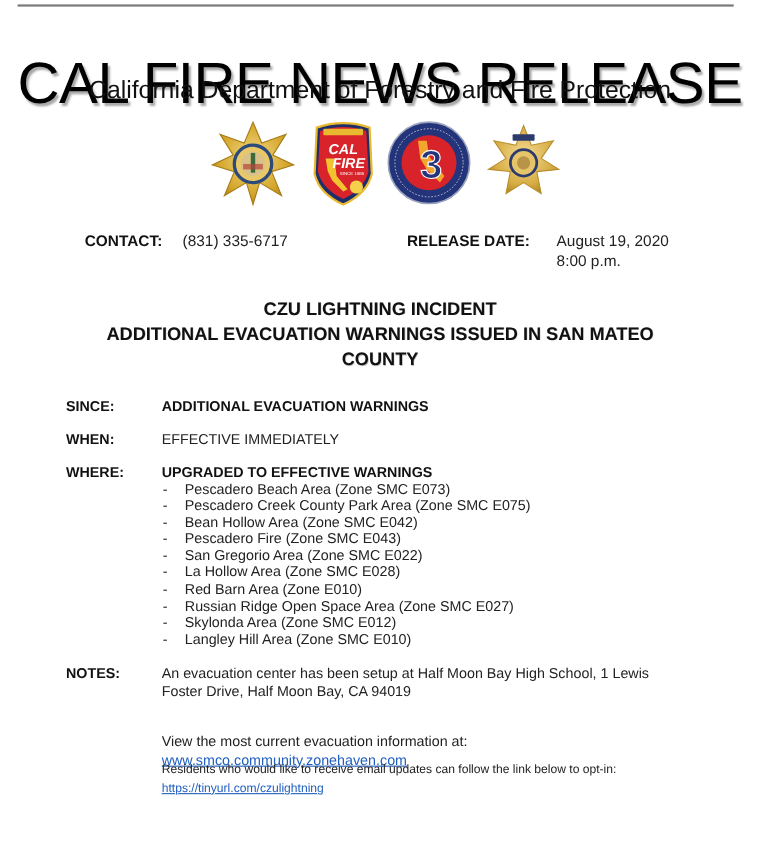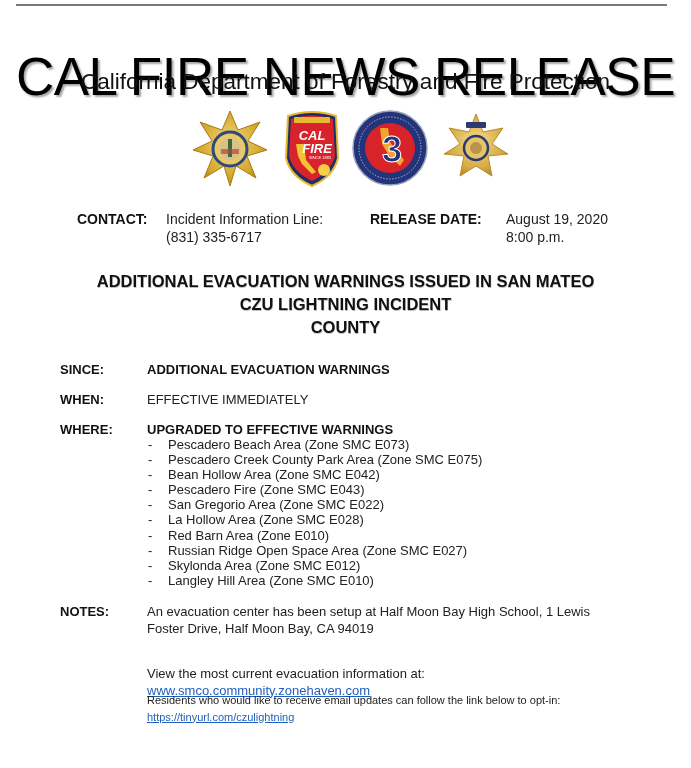--- a/index.html
+++ b/index.html
@@ -130,32 +130,31 @@
       <polygon points="36,4 43,22 63,18 52,34 68,44 48,46 52,66 36,56 20,66 24,46 4,44 20,34 9,18 29,22" fill="url(#g2)" stroke="#b88d2a" stroke-width="1"></polygon>
       <rect x="26" y="12" width="20" height="6" fill="#2c3a6e" rx="1"></rect>
       <circle cx="36" cy="38" r="12" fill="#e5c46a" stroke="#2c3a6e" stroke-width="2.5"></circle>
       <circle cx="36" cy="38" r="6" fill="#b79447"></circle>
     </svg>
   </div>
 </div>
 
 <div class="contact-label">CONTACT:</div>
 <div class="contact-value">
-  <div>Incident Information Line:</div>
   <div>(831) 335-6717</div>
 </div>
 <div class="release-label">RELEASE DATE:</div>
 <div class="release-value">
   <div>August 19, 2020</div>
   <div>8:00 p.m.</div>
 </div>
 
 <div class="headline">
+  <div>CZU LIGHTNING INCIDENT</div>
   <div>ADDITIONAL EVACUATION WARNINGS ISSUED IN SAN MATEO</div>
-  <div>CZU LIGHTNING INCIDENT</div>
   <div>COUNTY</div>
 </div>
 
 <div class="row-label" style="top:362px;">SINCE:</div>
 <div class="row-value bold" style="top:362px;">ADDITIONAL EVACUATION WARNINGS</div>
 
 <div class="row-label" style="top:392px;">WHEN:</div>
 <div class="row-value" style="top:392px;">EFFECTIVE IMMEDIATELY</div>
 
 <div class="row-label" style="top:422px;">WHERE:</div>

